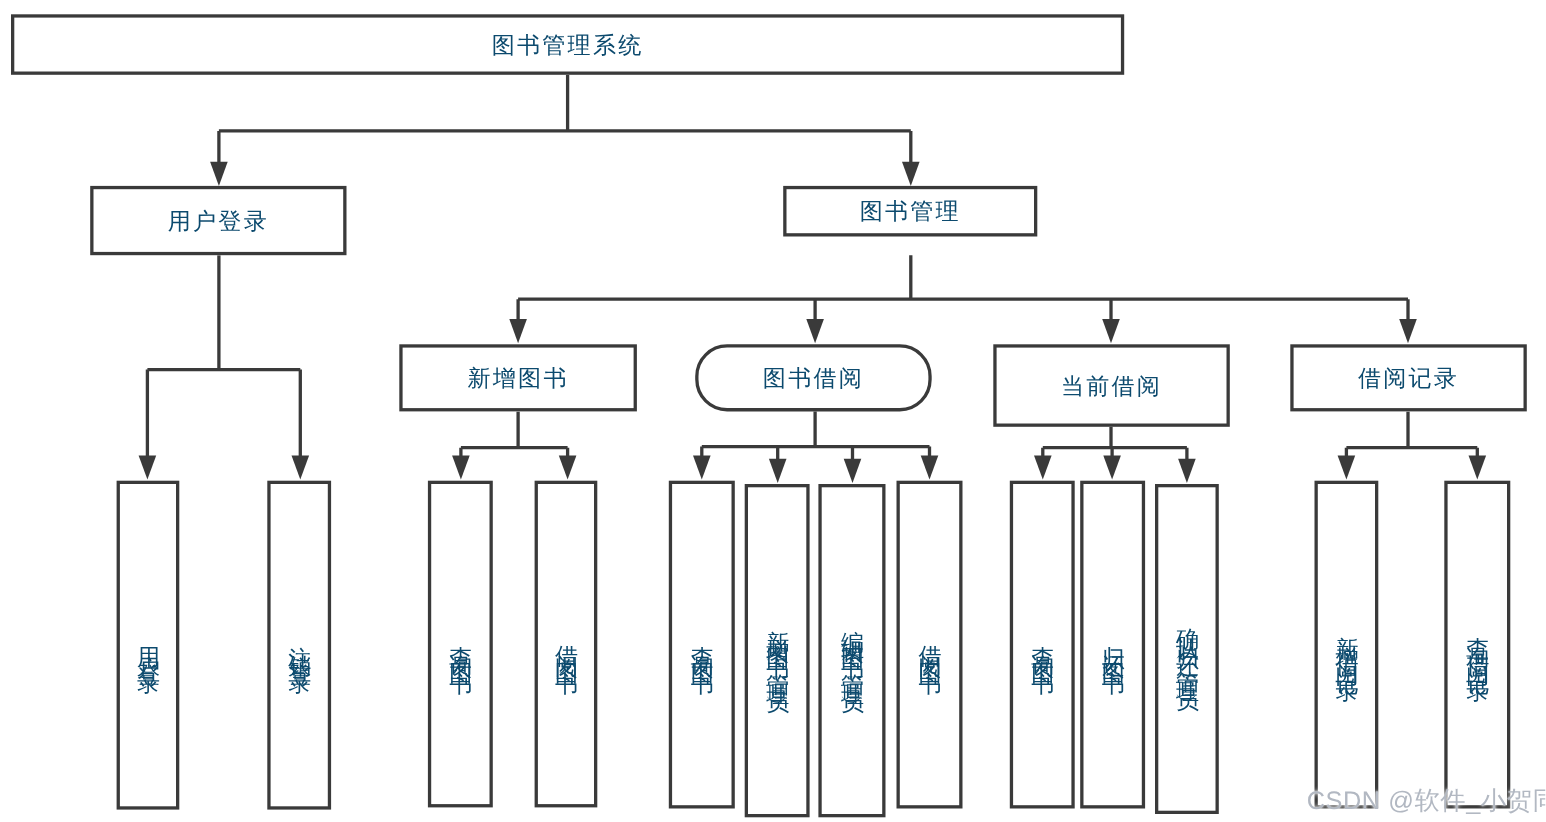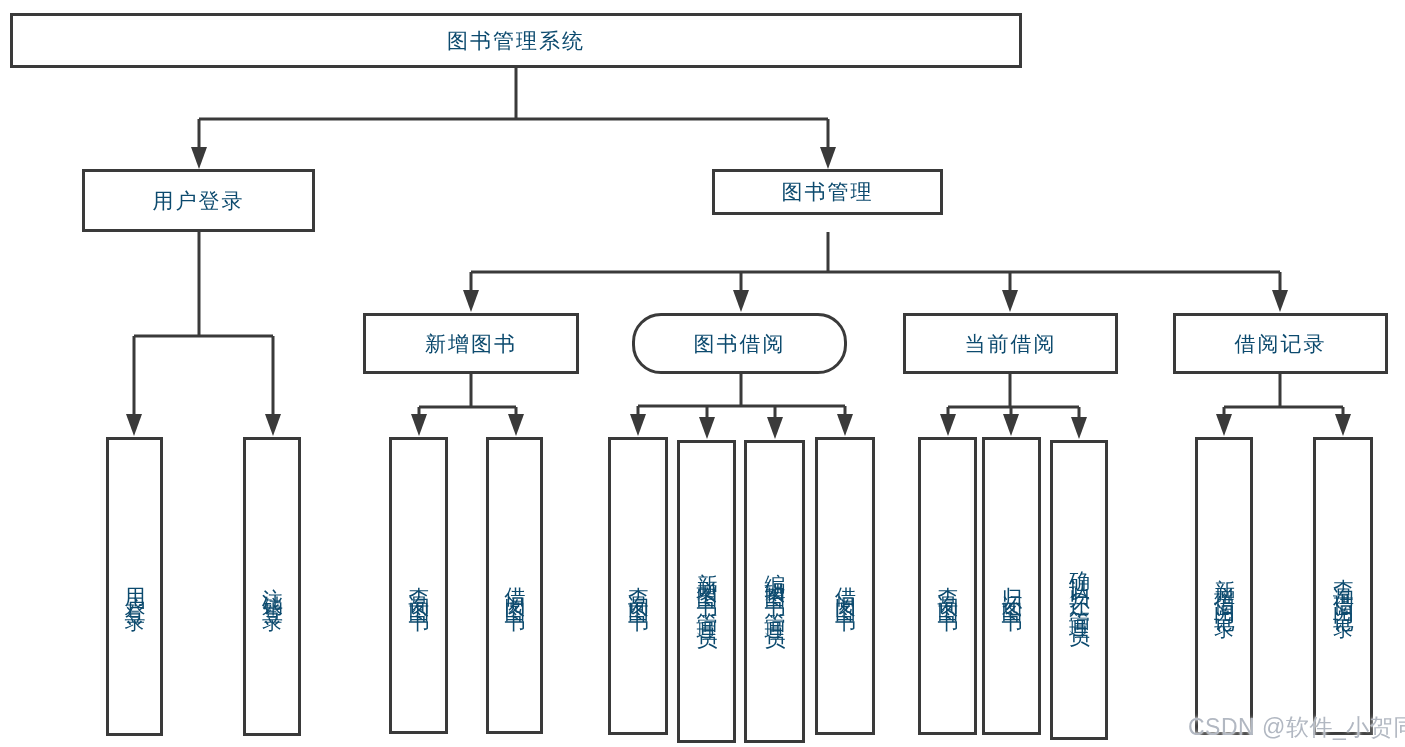--- a/index.html
+++ b/index.html
@@ -81,21 +81,21 @@
   <div class="box hbox" style="left:712px;top:169px;width:231px;height:46px;">
     <span>图书管理</span>
   </div>
 
   <div class="box hbox" style="left:363px;top:313px;width:216px;height:61px;">
     <span>新增图书</span>
   </div>
   <div class="box hbox" style="left:632px;top:313px;width:215px;height:61px;border-radius:29px;">
     <span>图书借阅</span>
   </div>
-  <div class="box hbox" style="left:903px;top:313px;width:215px;height:61px;">
+  <div class="box hbox" style="left:903px;top:313px;width:215px;height:75px;">
     <span>当前借阅</span>
   </div>
   <div class="box hbox" style="left:1173px;top:313px;width:215px;height:61px;">
     <span>借阅记录</span>
   </div>
 
   <div class="box vbox" style="left:106px;top:437px;width:57px;height:299px;">
     <span>用户登录</span>
   </div>
   <div class="box vbox" style="left:243px;top:437px;width:58px;height:299px;">

